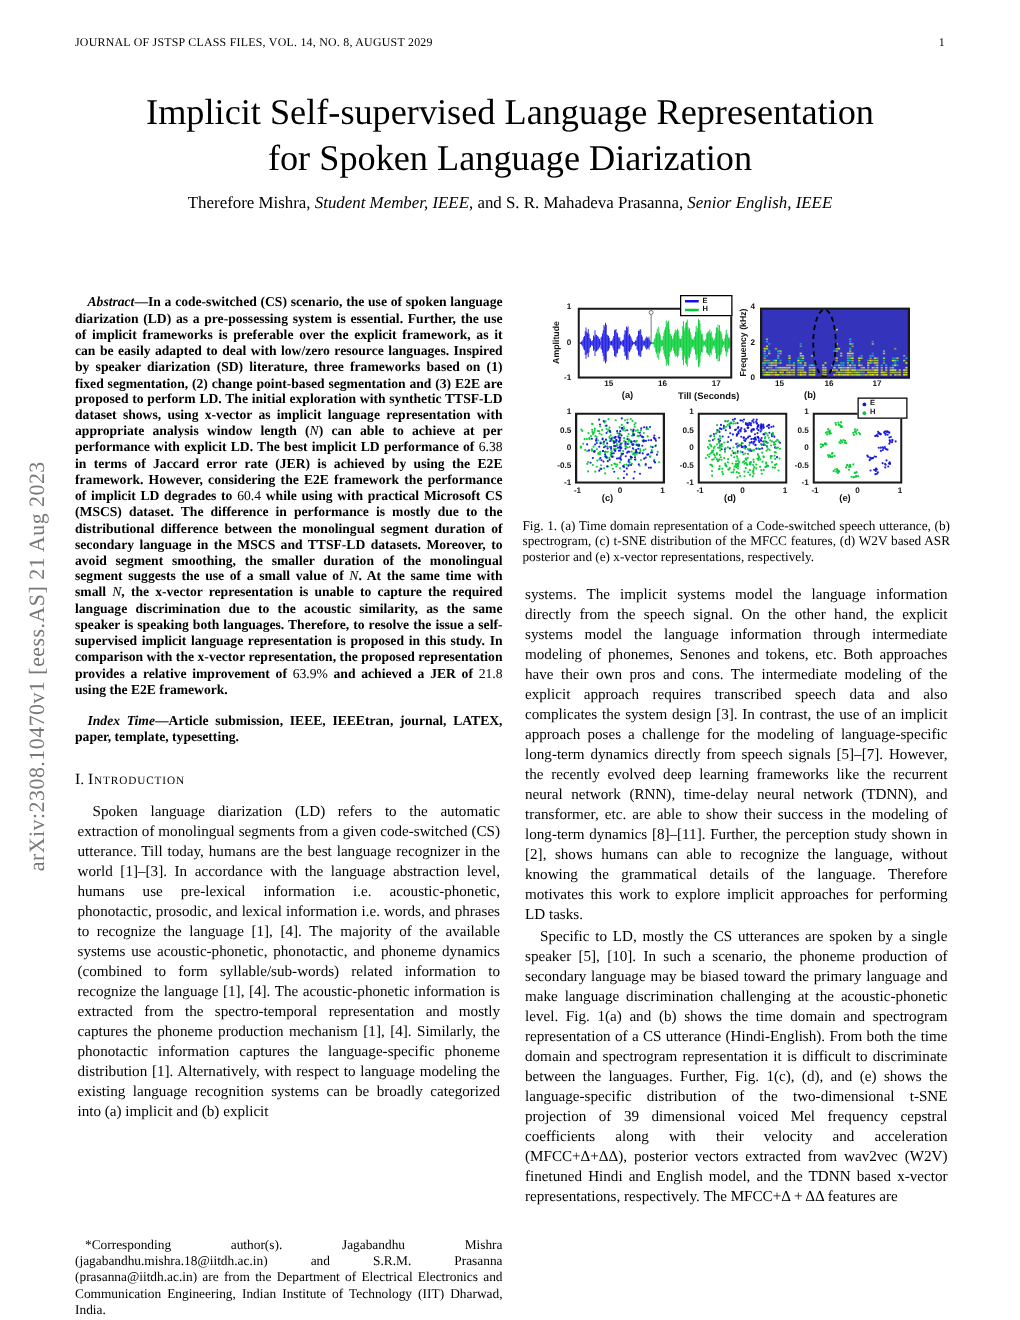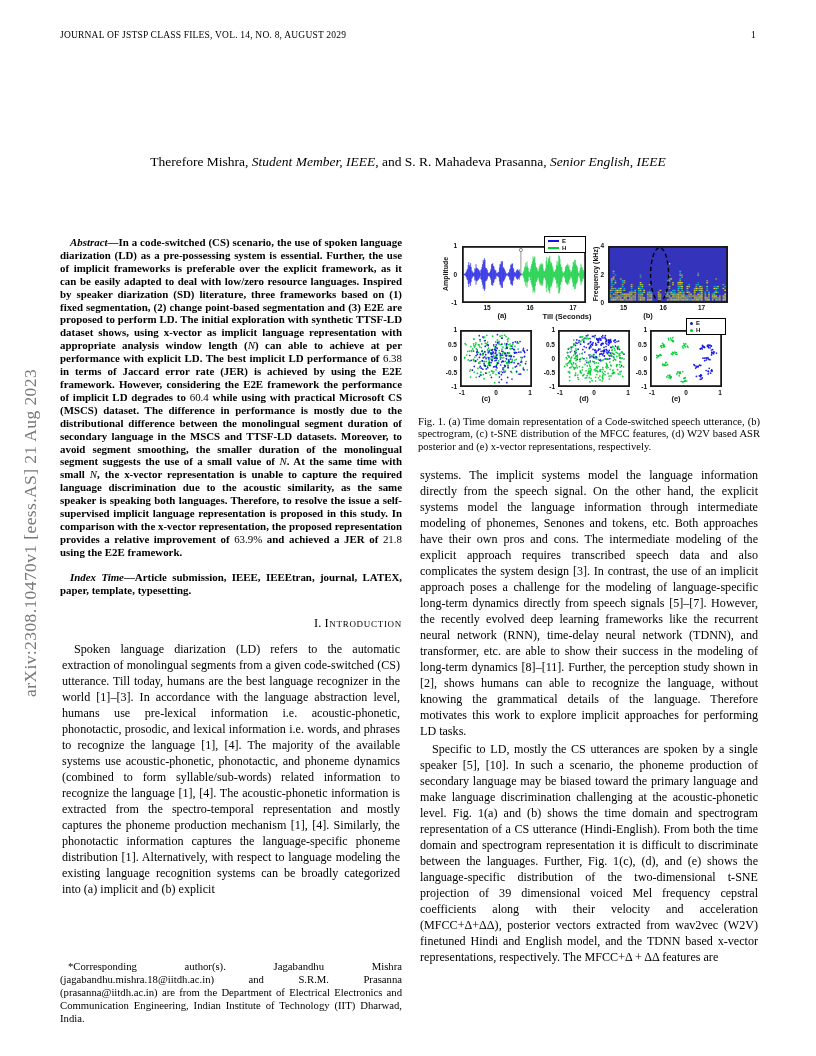--- a/index.html
+++ b/index.html
@@ -18,25 +18,25 @@
   .it{font-style:italic;}
   
   .col-left{position:absolute;left:60px;top:236px;width:342px;}
   .col-right{position:absolute;left:418px;top:236px;width:342px;}
   .abstract,.index-terms{font-weight:700;font-size:10.9px;line-height:12.9px;
          text-align:justify;margin:0;text-indent:10px;}
   .index-terms{margin-top:12px;}
   .lead{font-style:italic;}
   .mnum{font-weight:400;}
   .mvar{font-weight:400;font-style:italic;}
-  .section-heading{margin:20px 0 10px;text-align:right;font-weight:400;font-size:12.5px;font-family:Liberation Serif, serif;}
+  .section-heading{margin:20px 0 10px;text-align:left;font-weight:400;font-size:12.5px;font-family:Liberation Serif, serif;}
   .sc{font-variant:small-caps;letter-spacing:.7px;}
   .body-par{font-size:12.1px;line-height:16px;text-align:justify;margin:2px;}
   .indent{text-indent:12px;}
-  .footnote{position:absolute;left:60px;top:960px;width:342px;font-size:10.7px;
+  .footnote{position:absolute;left:60px;top:990px;width:342px;font-size:10.7px;
             line-height:12.9px;text-align:justify;text-indent:8px;}
   
   .fig1{margin:0;}
   .figcanvas{position:relative;width:322px;height:172px;margin-left:12px;}
   .figcanvas svg{position:absolute;}
   .caption{font-size:10.6px;line-height:12.3px;text-align:justify;margin-top:8px;}
   .rc-p1{margin-top:14px;}
   .tickr,.tickc,.plab,.vlab{position:absolute;font-family:"Liberation Sans",sans-serif;
         font-weight:700;color:#111;line-height:8px;}
   .tickr{font-size:6.5px;text-align:right;}
@@ -55,20 +55,24 @@
 
 <div class="page">
 
   <div class="arxiv">arXiv:2308.10470v1  [eess.AS]  21 Aug 2023</div>
 
   <div class="header">
     <span>JOURNAL OF JSTSP CLASS FILES, VOL. 14, NO. 8, AUGUST 2029</span>
     <span>1</span>
   </div>
 
+  <h1 class="title">
+    <span>Implicit Self-supervised Language Representation</span><br>
+    <span>for Spoken Language Diarization</span>
+  </h1>
 
   <div class="authors"><span>Therefore Mishra, </span><span class="it">Student Member, IEEE</span><span>, and S. R. Mahadeva Prasanna, </span><span class="it">Senior English, IEEE</span></div>
 
   <div class="col-left">
     <p class="abstract"><span class="lead">Abstract</span><span><span>—In a code-switched (CS) scenario, the use of spoken language diarization (LD) as a pre-possessing system is essential. Further, the use of implicit frameworks is preferable over the explicit framework, as it can be easily adapted to deal with low/zero resource languages. Inspired by speaker diarization (SD) literature, three frameworks based on (1) fixed segmentation, (2) change point-based segmentation and (3) E2E are proposed to perform LD. The initial exploration with synthetic TTSF-LD dataset shows, using x-vector as implicit language representation with appropriate analysis window length (</span><span class="mvar">N</span><span>) can able to achieve at per performance with explicit LD. The best implicit LD performance of </span><span class="mnum">6.38</span><span> in terms of Jaccard error rate (JER) is achieved by using the E2E framework. However, considering the E2E framework the performance of implicit LD degrades to </span><span class="mnum">60.4</span><span> while using with practical Microsoft CS (MSCS) dataset. The difference in performance is mostly due to the distributional difference between the monolingual segment duration of secondary language in the MSCS and TTSF-LD datasets. Moreover, to avoid segment smoothing, the smaller duration of the monolingual segment suggests the use of a small value of </span><span class="mvar">N</span><span>. At the same time with small </span><span class="mvar">N</span><span>, the x-vector representation is unable to capture the required language discrimination due to the acoustic similarity, as the same speaker is speaking both languages. Therefore, to resolve the issue a self-supervised implicit language representation is proposed in this study. In comparison with the x-vector representation, the proposed representation provides a relative improvement of </span><span class="mnum">63.9%</span><span> and achieved a JER of </span><span class="mnum">21.8</span><span> using the E2E framework.</span></span></p>
     <p class="index-terms"><span class="lead">Index Time</span><span>—Article submission, IEEE, IEEEtran, journal, LATEX, paper, template, typesetting.</span></p>
     <h2 class="section-heading"><span>I.</span>&nbsp;<span class="sc">Introduction</span></h2>
     <p class="body-par indent">Spoken language diarization (LD) refers to the automatic extraction of monolingual segments from a given code-switched (CS) utterance. Till today, humans are the best language recognizer in the world [1]–[3]. In accordance with the language abstraction level, humans use pre-lexical information i.e. acoustic-phonetic, phonotactic, prosodic, and lexical information i.e. words, and phrases to recognize the language [1], [4]. The majority of the available systems use acoustic-phonetic, phonotactic, and phoneme dynamics (combined to form syllable/sub-words) related information to recognize the language [1], [4]. The acoustic-phonetic information is extracted from the spectro-temporal representation and mostly captures the phoneme production mechanism [1], [4]. Similarly, the phonotactic information captures the language-specific phoneme distribution [1]. Alternatively, with respect to language modeling the existing language recognition systems can be broadly categorized into (a) implicit and (b) explicit</p>
   </div>
 

